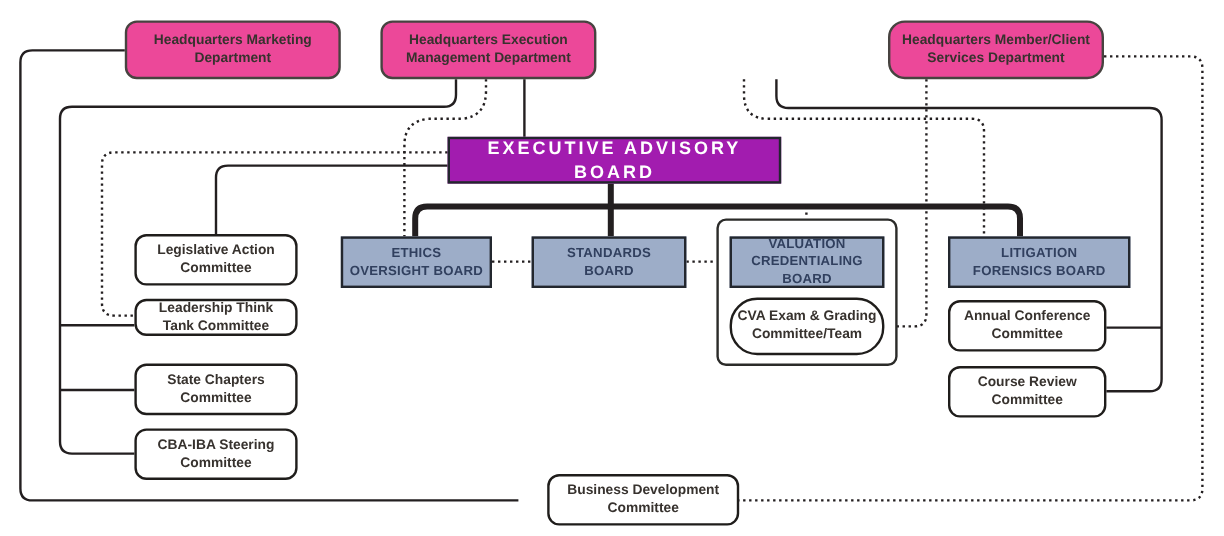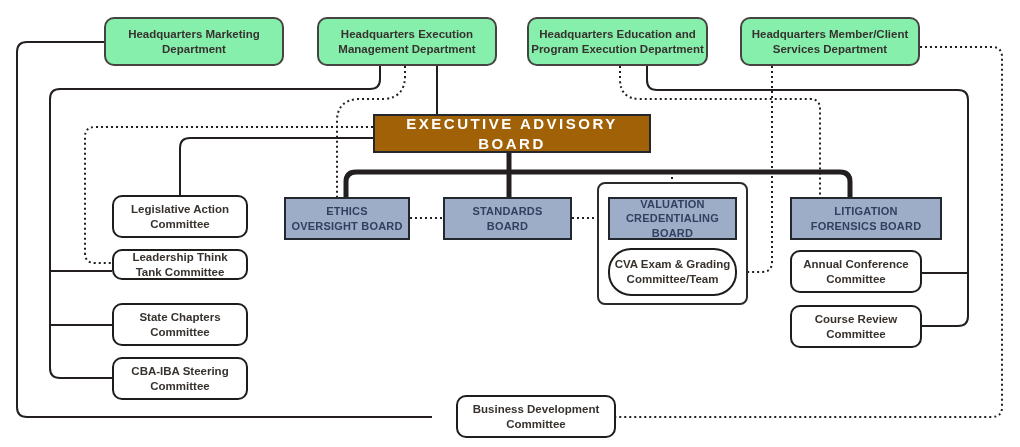--- a/index.html
+++ b/index.html
@@ -7,25 +7,25 @@
     position:relative;width:1020px;height:447px;background:#ffffff;overflow:hidden;
     font-family:"Liberation Sans", sans-serif;
   }
   .wires{position:absolute;left:0;top:0;}
   .node{
     position:absolute;box-sizing:border-box;display:flex;flex-direction:column;
     align-items:center;justify-content:center;text-align:center;
     font-weight:700;line-height:1.28;
   }
   .dept{
-    background:#86efac;border:2.5px solid #474340;border-radius:10px;
+    background:#ec4899;border:2.5px solid #474340;border-radius:10px;
     color:#37322e;font-size:11.5px;
   }
   .eab{
-    background:#a16207;border:2px solid #23272e;color:#ffffff;
+    background:#a21caf;border:2px solid #23272e;color:#ffffff;
     font-size:15px;letter-spacing:2.5px;font-weight:700;
   }
   .board{
     background:#9dadc8;border:2px solid #23272e;color:#31405f;
     font-size:11px;letter-spacing:.2px;text-transform:uppercase;
   }
   .committee{
     background:#ffffff;border:2.5px solid #1f1d1b;border-radius:10px;
     color:#37322e;font-size:11.5px;
   }
@@ -74,25 +74,21 @@
   <div class="container-box" style="left:597px;top:182px;width:151px;height:123px;"></div>
 
   <div class="node dept" style="left:104px;top:17px;width:180px;height:49px;">
     <span class="ln">Headquarters Marketing</span>
     <span class="ln">Department</span>
   </div>
   <div class="node dept" style="left:317px;top:17px;width:180px;height:49px;">
     <span class="ln">Headquarters Execution</span>
     <span class="ln">Management Department</span>
   </div>
-  <div class="node dept" style="left:527px;top:17px;width:181px;height:49px;">
-    <span class="ln">Headquarters Education and</span>
-    <span class="ln">Program Execution Department</span>
-  </div>
-  <div class="node dept" style="left:740px;top:17px;width:180px;height:49px;">
+  <div class="node dept" style="left:740px;top:17px;width:180px;height:49px;border-radius:14px;">
     <span class="ln">Headquarters Member/Client</span>
     <span class="ln">Services Department</span>
   </div>
 
   <div class="node eab" style="left:373px;top:114px;width:278px;height:39px;">
     <span class="ln">EXECUTIVE ADVISORY BOARD</span>
   </div>
 
   <div class="node board" style="left:284px;top:197px;width:126px;height:43px;">
     <span class="ln">ETHICS</span>

